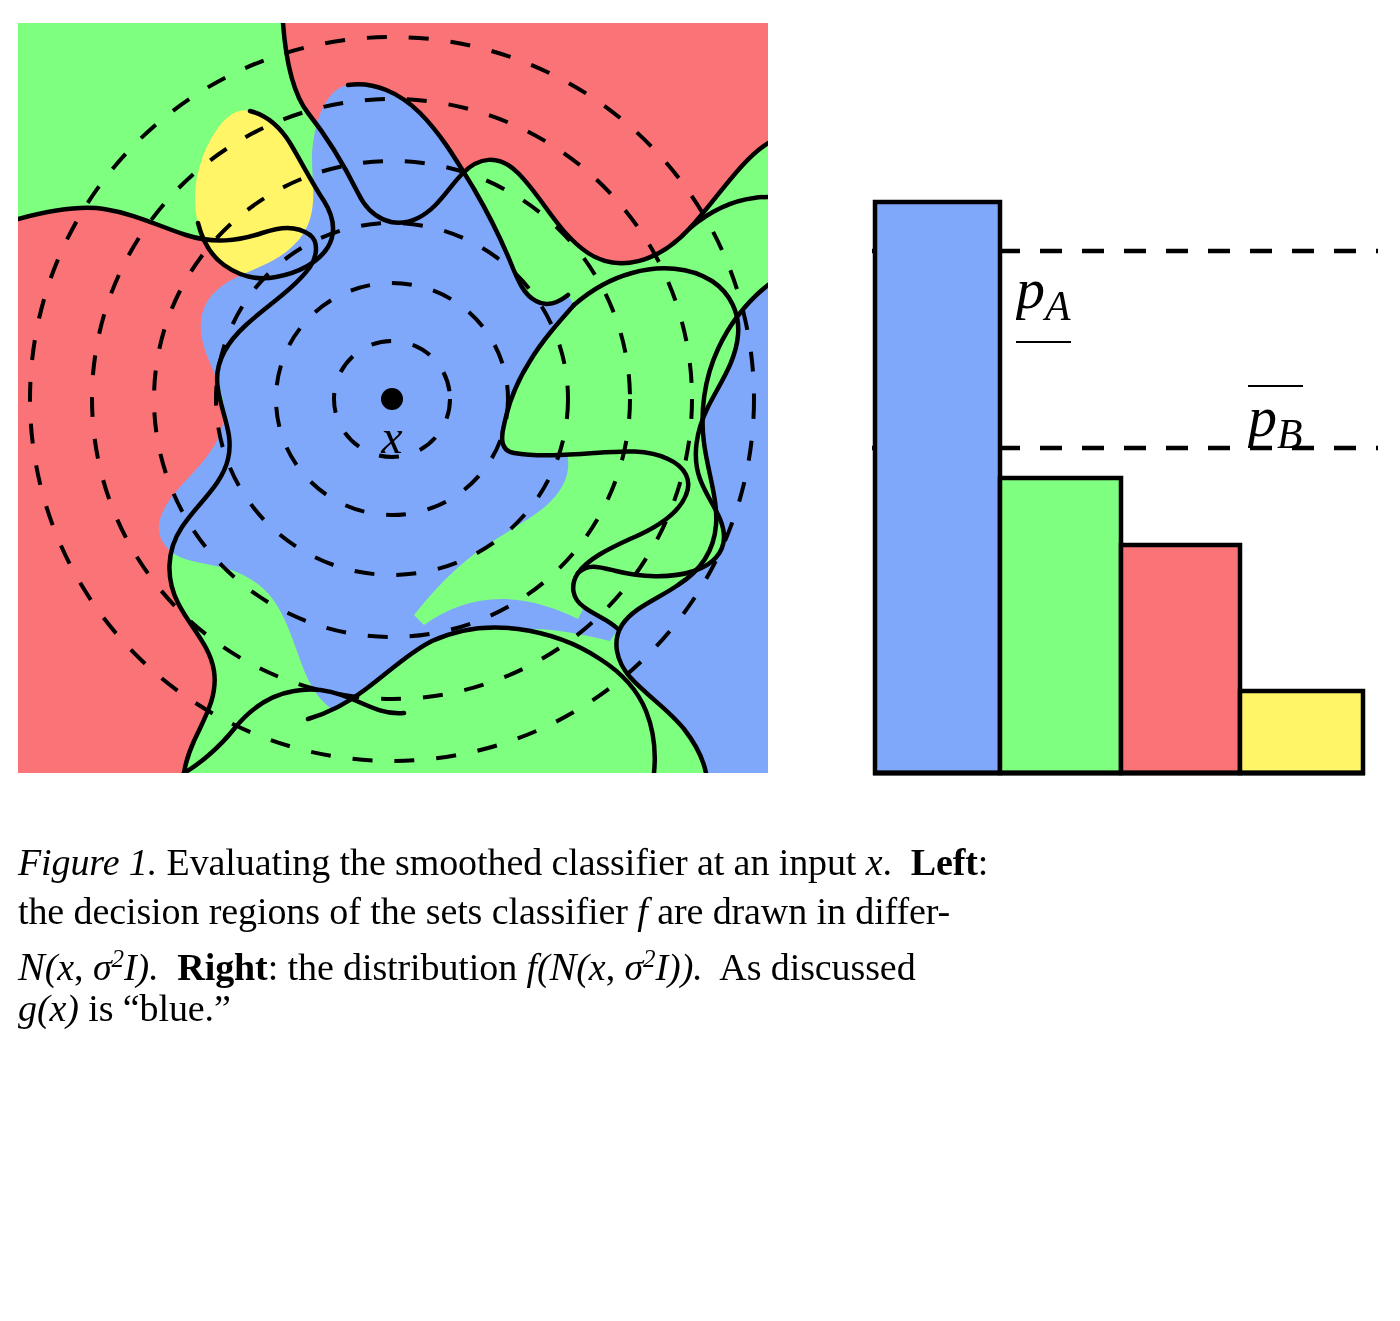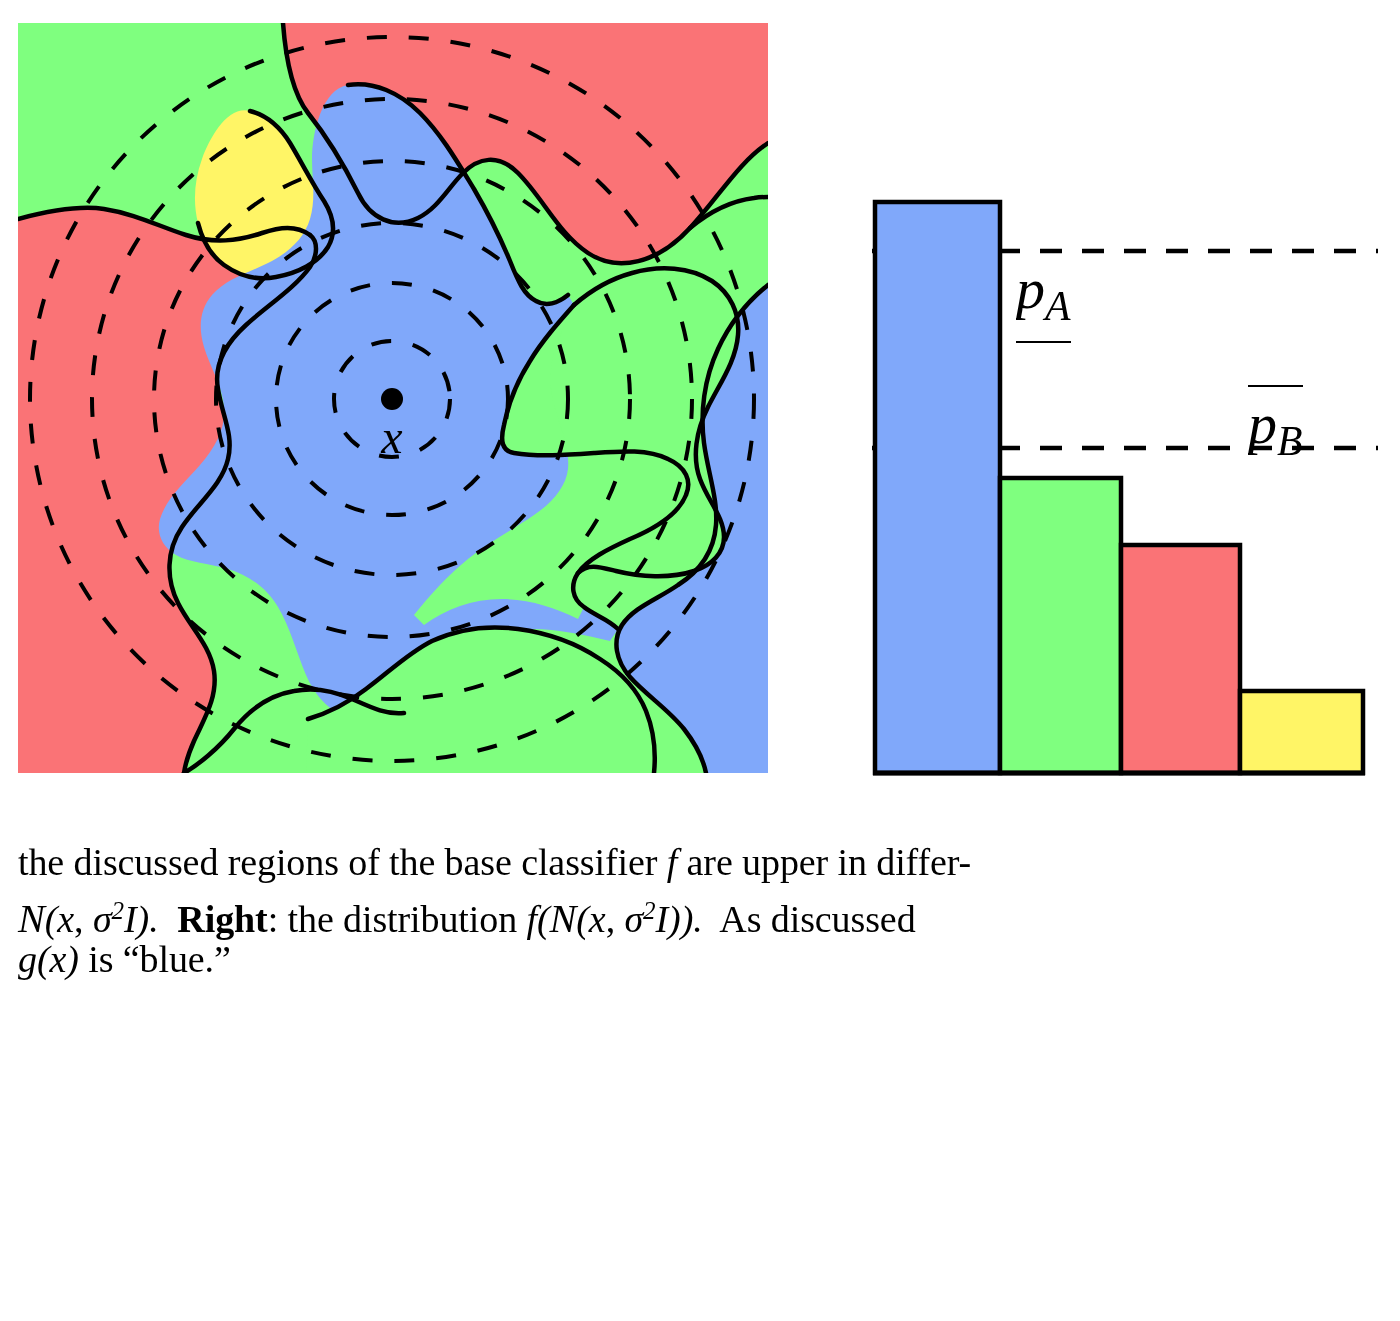--- a/index.html
+++ b/index.html
@@ -56,21 +56,21 @@
     white-space: nowrap;
   }
   .mathlbl .sub {
     font-size: 0.72em;
     vertical-align: -0.28em;
     font-style: italic;
   }
   .ovl {
     display: inline-block;
     border-top: 2.5px solid #000;
-    padding-top: 8px;
+    padding-top: 1px;
   }
   .unl {
     display: inline-block;
     border-bottom: 2.5px solid #000;
     padding-bottom: 14px;
   }
 
   
   #caption {
     position: absolute;
@@ -358,22 +358,23 @@
             <span class="ovl"><span>p</span><span class="sub">B</span></span>
           </div>
         </foreignObject>
 
       </svg>
     </div>
   </div>
 
   <div id="caption">
 
-
-    <span class="ln"><span>the discussed regions of the base classifier</span><span> </span><span class="mi">f</span><span> </span><span>are upper in differ-</span></span>
+    <span class="ln"><span class="it">Figure 1.</span><span> </span><span>Evaluating the smoothed classifier at an input</span><span> </span><span class="mi">x</span><span>.</span><span>&nbsp; </span><span class="bd">Left</span><span>:</span></span>
+
+    <span class="ln"><span>the decision regions of the sets classifier</span><span> </span><span class="mi">f</span><span> </span><span>are drawn in differ-</span></span>
 
 
     <span class="ln"><span class="cal">N</span><span class="mi">(</span><span class="mi">x</span><span>,</span><span> </span><span class="mi">σ</span><span class="sup">2</span><span class="mi">I</span><span class="mi">).</span><span>&nbsp; </span><span class="bd">Right</span><span>:</span><span> </span><span>the distribution</span><span> </span><span class="mi">f</span><span class="mi">(</span><span class="cal">N</span><span class="mi">(</span><span class="mi">x</span><span>,</span><span> </span><span class="mi">σ</span><span class="sup">2</span><span class="mi">I</span><span class="mi">)).</span><span>&nbsp; </span><span>As discussed</span></span>
 
 
 
     <span class="ln"><span class="mi">g</span><span class="mi">(</span><span class="mi">x</span><span class="mi">)</span><span> </span><span>is “blue.”</span></span>
 
   </div>
 </div>

